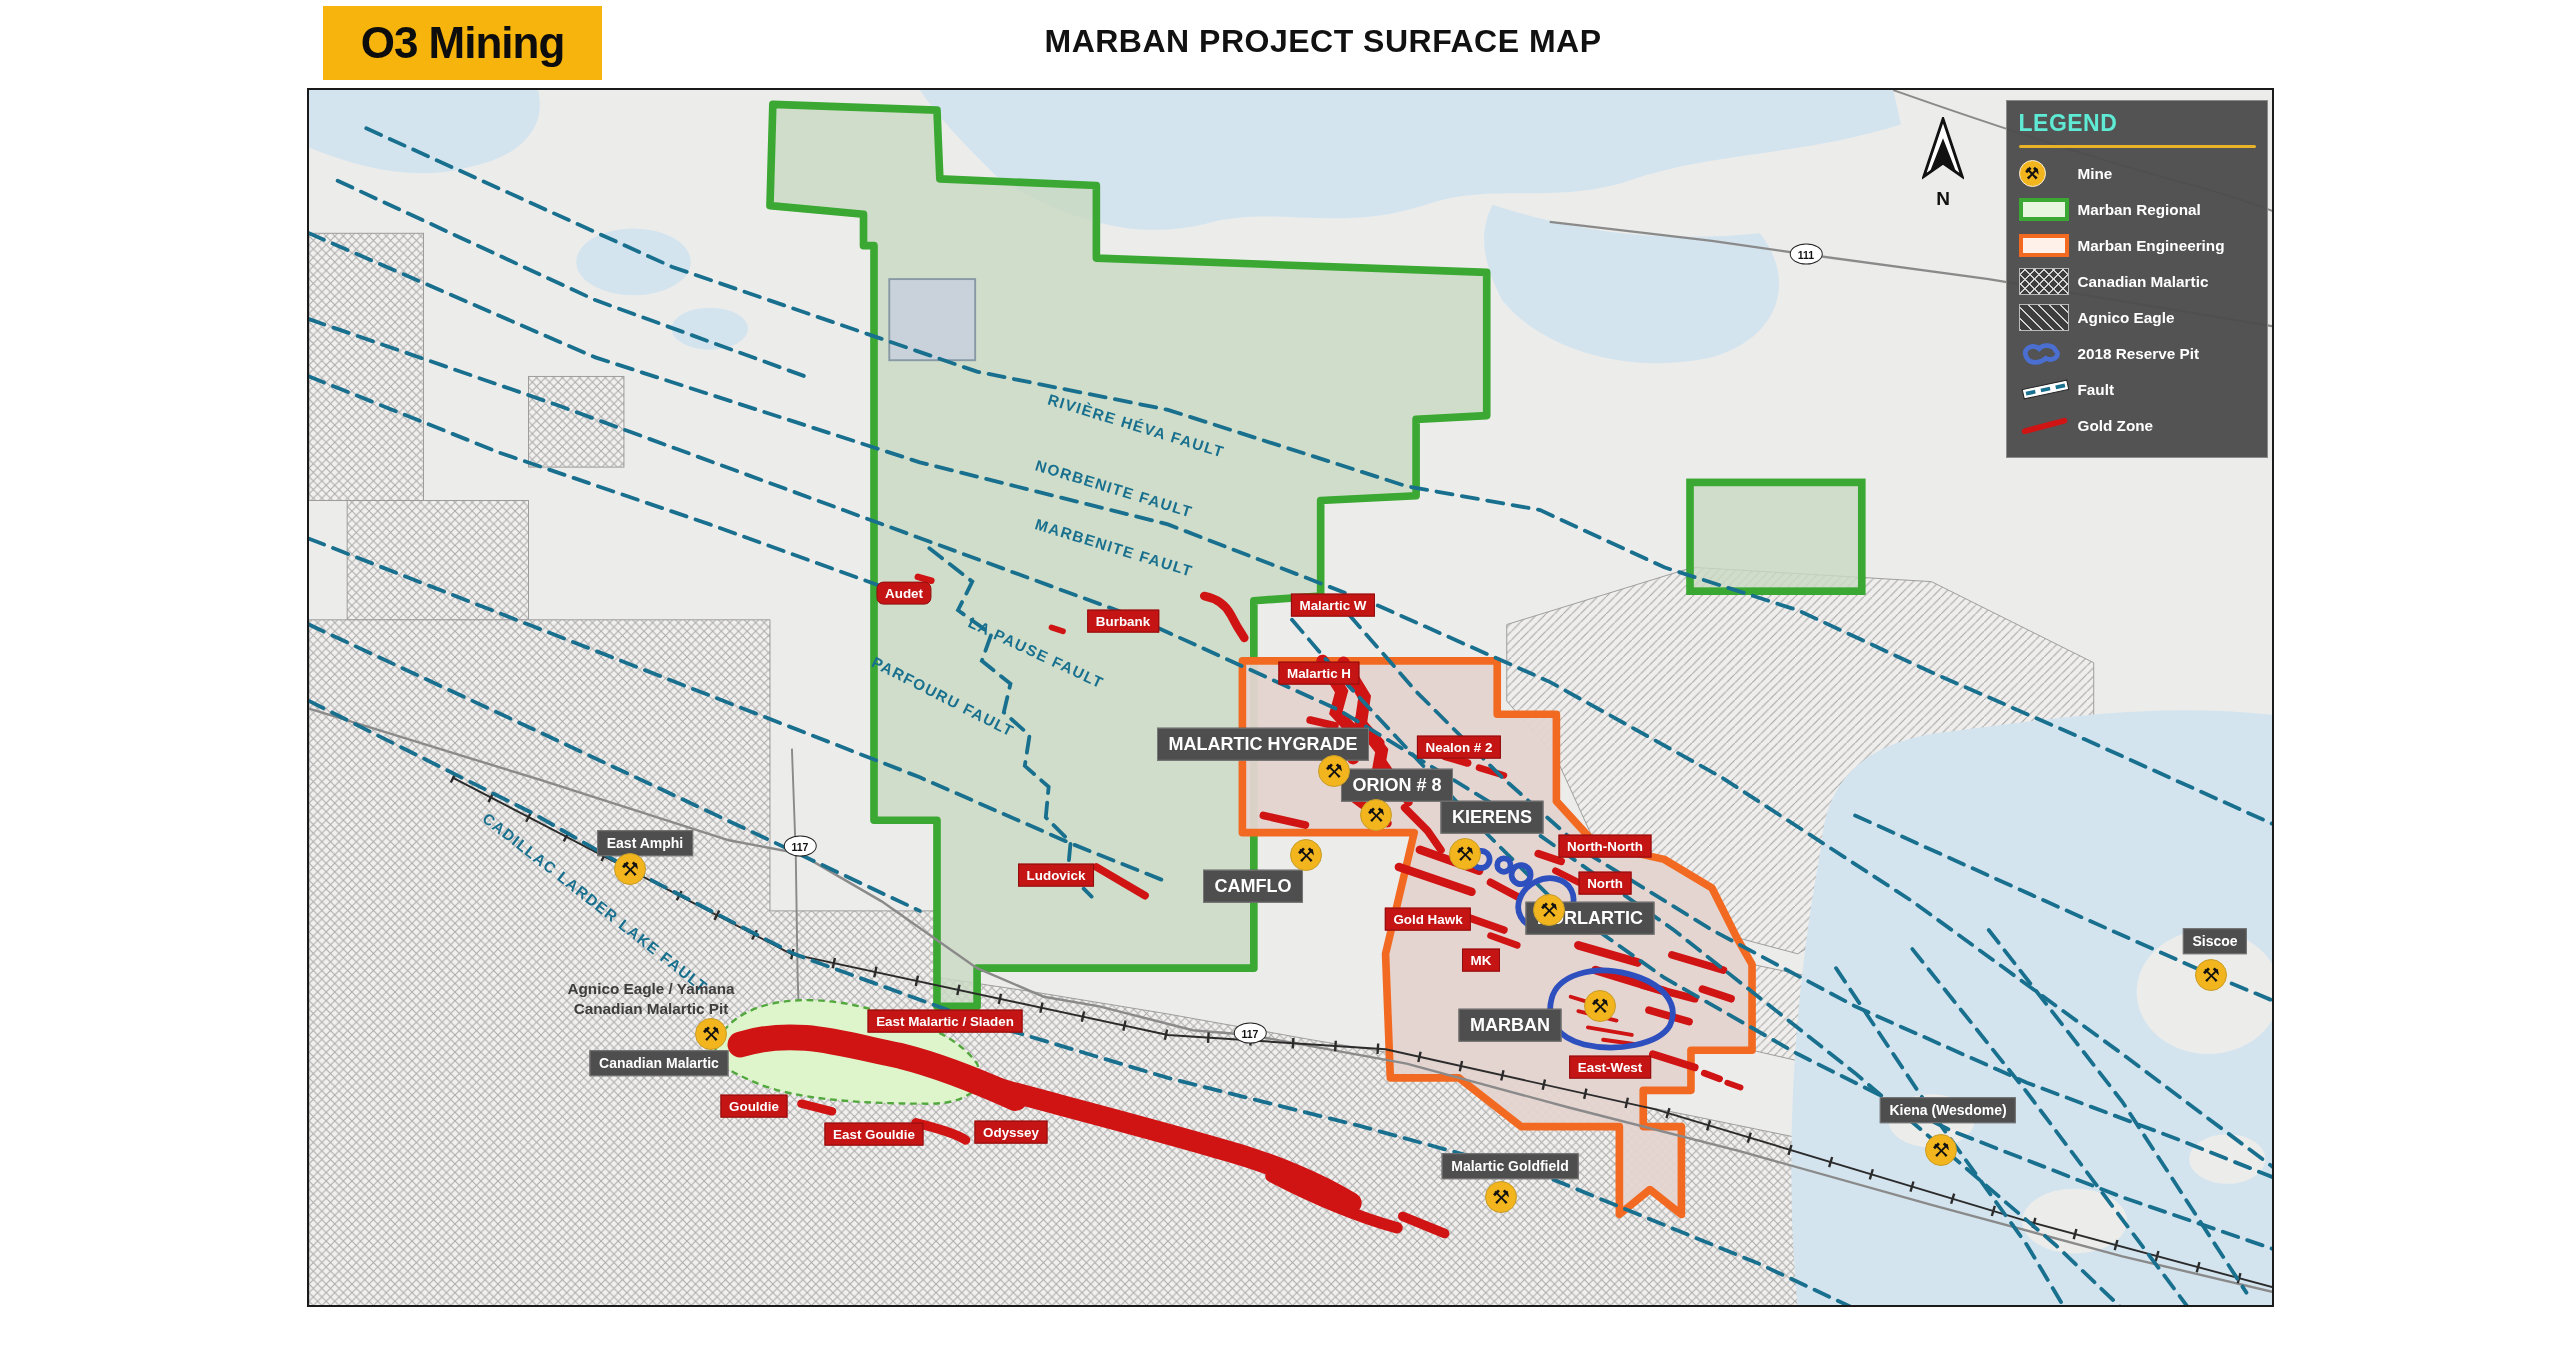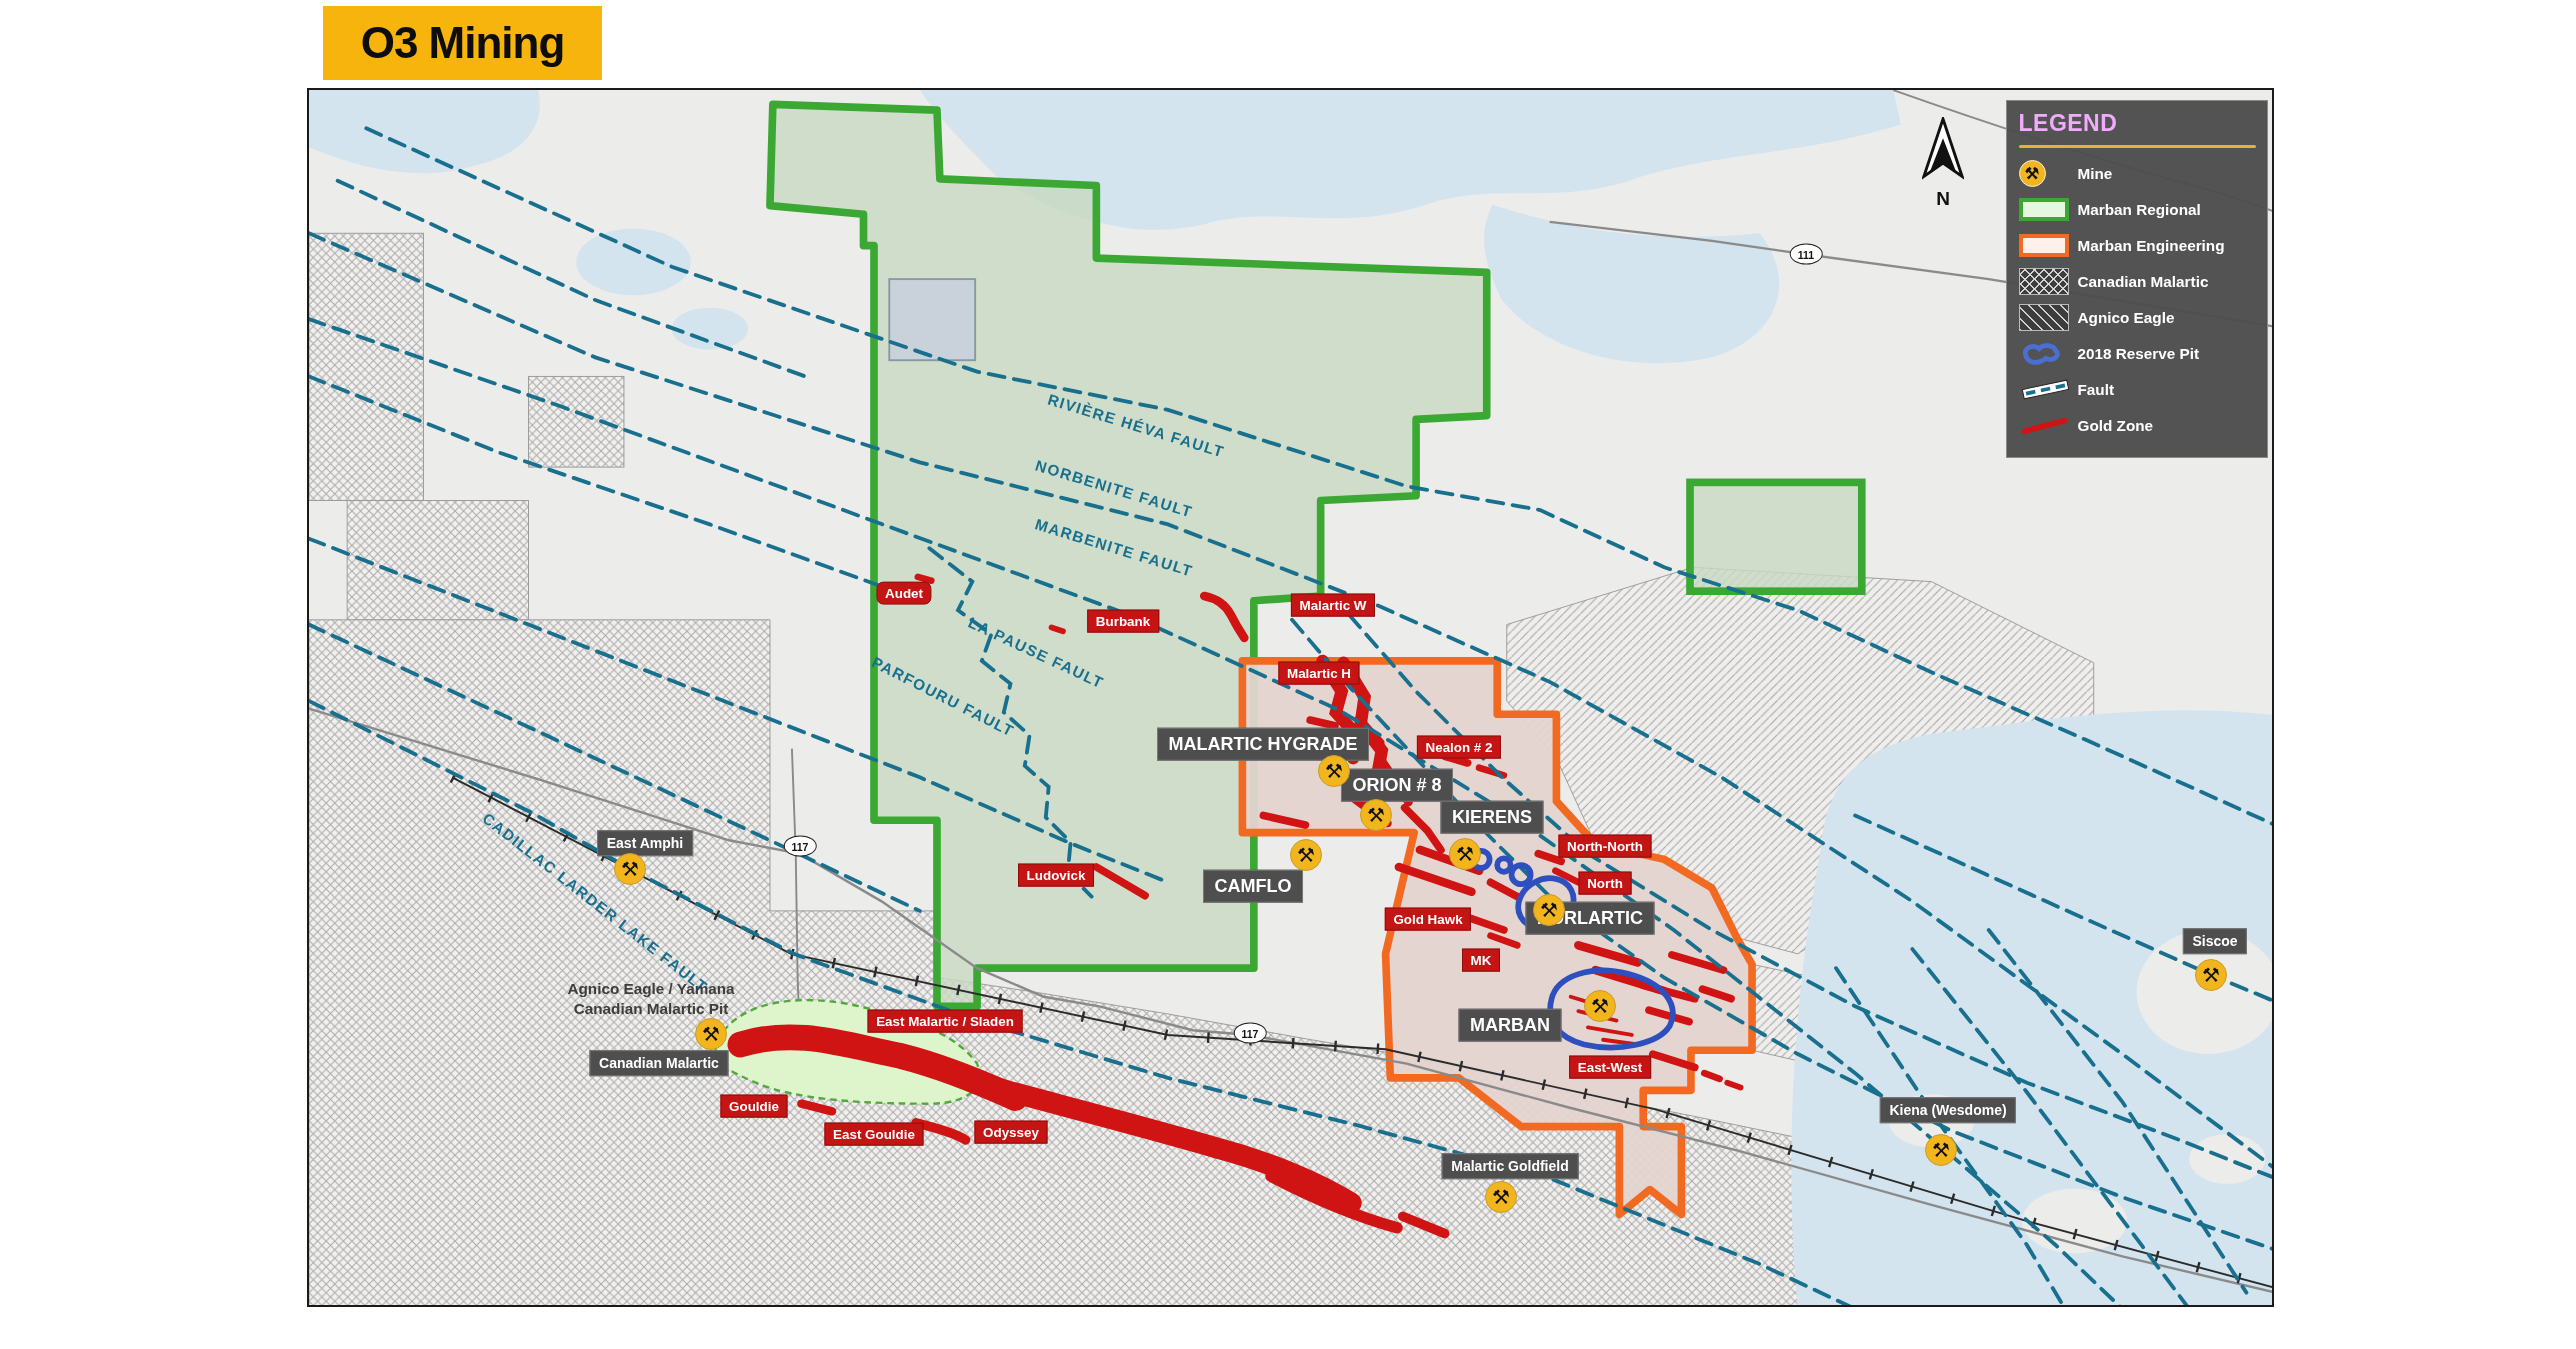--- a/index.html
+++ b/index.html
@@ -45,21 +45,21 @@
   .sb-fill{position:absolute;left:0;top:0;bottom:0;width:50%;background:#111;}
   .sb-ticks{position:relative;height:19px;font-size:14.3px;color:#1c1c1c;margin-top:1.9px;}
   .sb-ticks span{position:absolute;top:0;}
   .sb-t0{left:0;}
   .sb-t5{left:50%;transform:translateX(-50%);}
   .sb-t10{left:100%;transform:translateX(-100%);}
 
   
   #legend{position:absolute;left:1697px;top:9.5px;width:262px;box-sizing:border-box;
           background:rgba(77,77,77,.97);border:1px solid #8a8a8a;padding:9.5px 11.5px 13.4px;z-index:50;}
-  .lg-title{color:#f0abfc;font-weight:bold;font-size:23px;letter-spacing:0.5px;}
+  .lg-title{color:#5eead4;font-weight:bold;font-size:23px;letter-spacing:0.5px;}
   .lg-rule{height:3.8px;background:#e8b229;margin:7.6px 0 7.6px;border-radius:1.9px;}
   .lg-item{display:flex;align-items:center;height:36px;color:#fff;font-weight:bold;font-size:15.3px;}
   .lg-ic{width:59px;flex:0 0 59px;display:flex;align-items:center;}
   .lgd-mine{width:27px;height:27px;border-radius:50%;background:#f2b51d;border:1.9px solid #f6eeda;
             display:flex;align-items:center;justify-content:center;font-size:16px;color:#111;box-sizing:border-box;}
   .sw{width:50px;height:23px;box-sizing:border-box;}
   .sw-reg{border:4.8px solid #3aa832;background:#e7f7df;}
   .sw-eng{border:4.8px solid #f26a21;background:#fdf1ea;}
   .sw-cm{border:1px solid #bbb;height:27px;background:
      repeating-linear-gradient(45deg,rgba(225,225,225,.9) 0 1.4px,transparent 1.4px 6.7px),
@@ -68,20 +68,21 @@
   .sw-ae{border:1px solid #bbb;height:27px;background:
      repeating-linear-gradient(45deg,rgba(225,225,225,.9) 0 1.4px,transparent 1.4px 7.6px),
      rgba(20,20,20,.35);}
 </style>
 </head>
 <body>
 
 <div id="page">
 
   <div id="logo">O3 Mining</div>
+  <div id="map-title">MARBAN PROJECT SURFACE MAP</div>
 
   <div id="map">
 
     <svg class="base" width="1967" height="1219" viewBox="0 0 2061 1277">
       <defs>
         <pattern id="xh" width="9" height="9" patternUnits="userSpaceOnUse">
           <rect width="9" height="9" fill="#f1f0ee"></rect>
           <path d="M0,0 L9,9 M9,0 L0,9" stroke="#ababab" stroke-width="1.1"></path>
         </pattern>
         <pattern id="dh" width="9" height="9" patternUnits="userSpaceOnUse">

